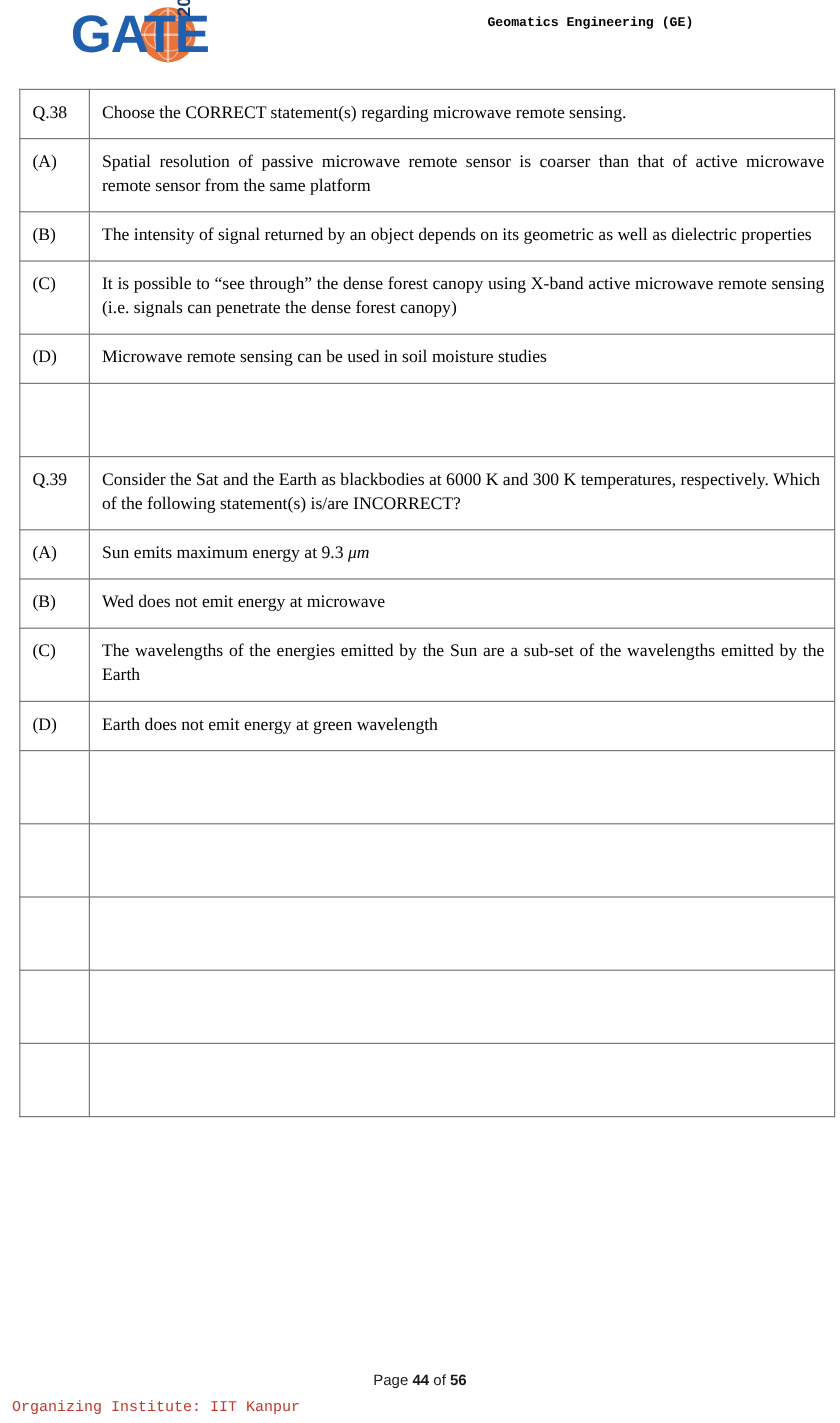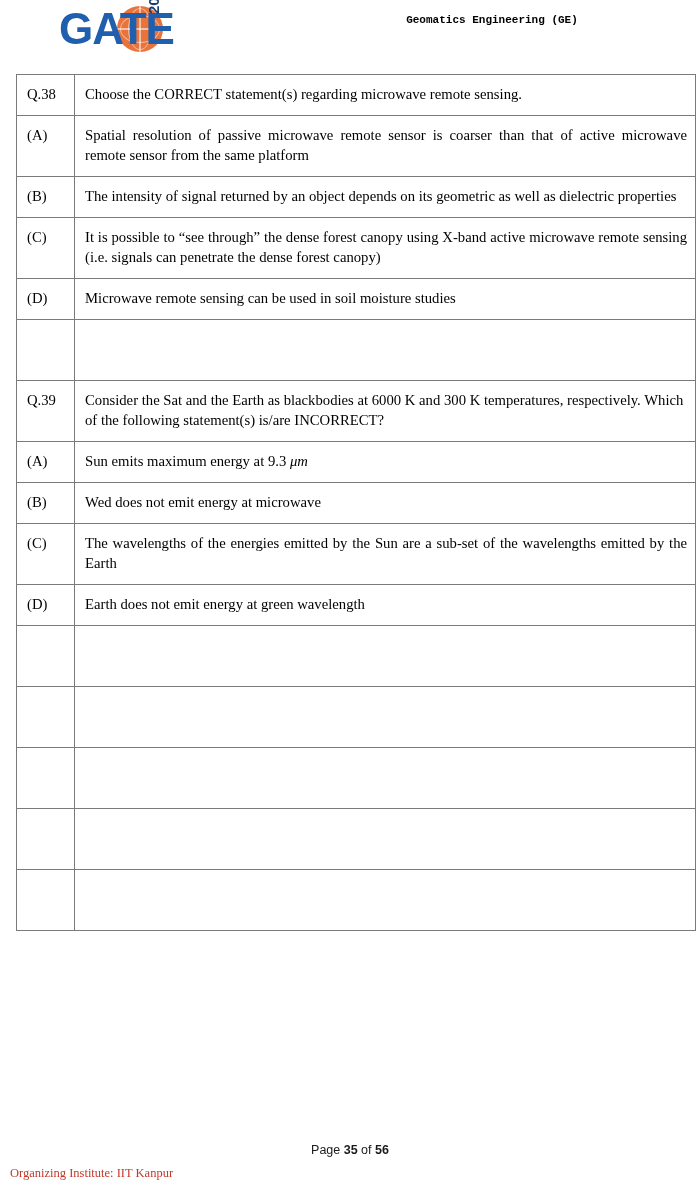--- a/index.html
+++ b/index.html
@@ -161,21 +161,21 @@
     text-align: center;
     font-family: "Liberation Sans", "DejaVu Sans", sans-serif;
     font-size: 12.5px;
     color: #1a1a1a;
   }
   .page-num b { font-weight: bold; }
   .org-inst {
     position: absolute;
     left: 10px;
     top: 26px;
-    font-family: Liberation Serif, serif;
+    font-family: Liberation Mono, monospace;
     font-size: 12.5px;
     color: #C0392B;
   }
 </style>
 </head>
 <body>
 
 <div class="page-header">
   <div class="logo">
     <div class="logo-globe">
@@ -257,15 +257,15 @@
       <td class="col-body"></td>
     </tr>
     <tr class="blank-row-tall">
       <td class="col-label"></td>
       <td class="col-body"></td>
     </tr>
   </tbody>
 </table>
 
 <div class="footer">
-  <div class="page-num"><span>Page </span><b>35</b><span> of </span><b>56</b></div>
+  <div class="page-num"><span>Page </span><b>44</b><span> of </span><b>56</b></div>
   <div class="org-inst">Organizing Institute: IIT Kanpur</div>
 </div>
 
 </body></html>

